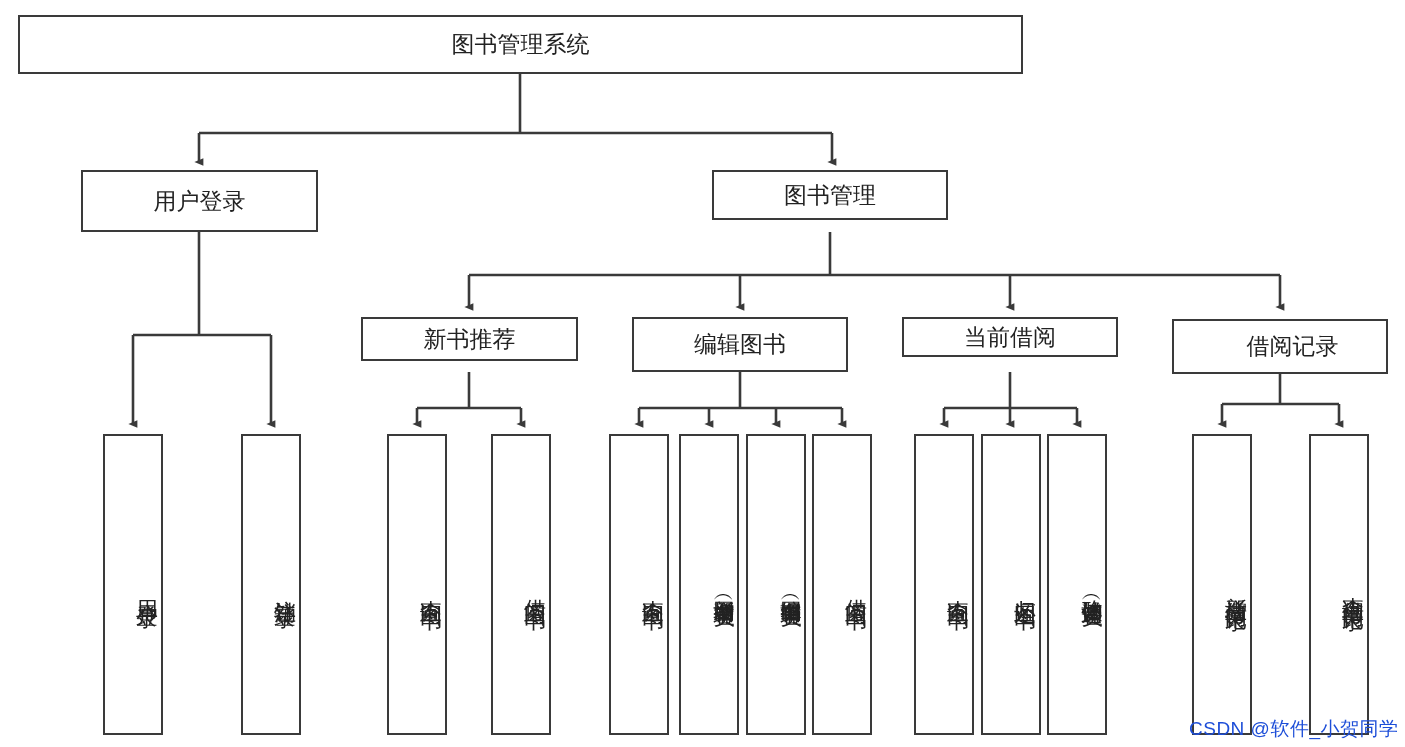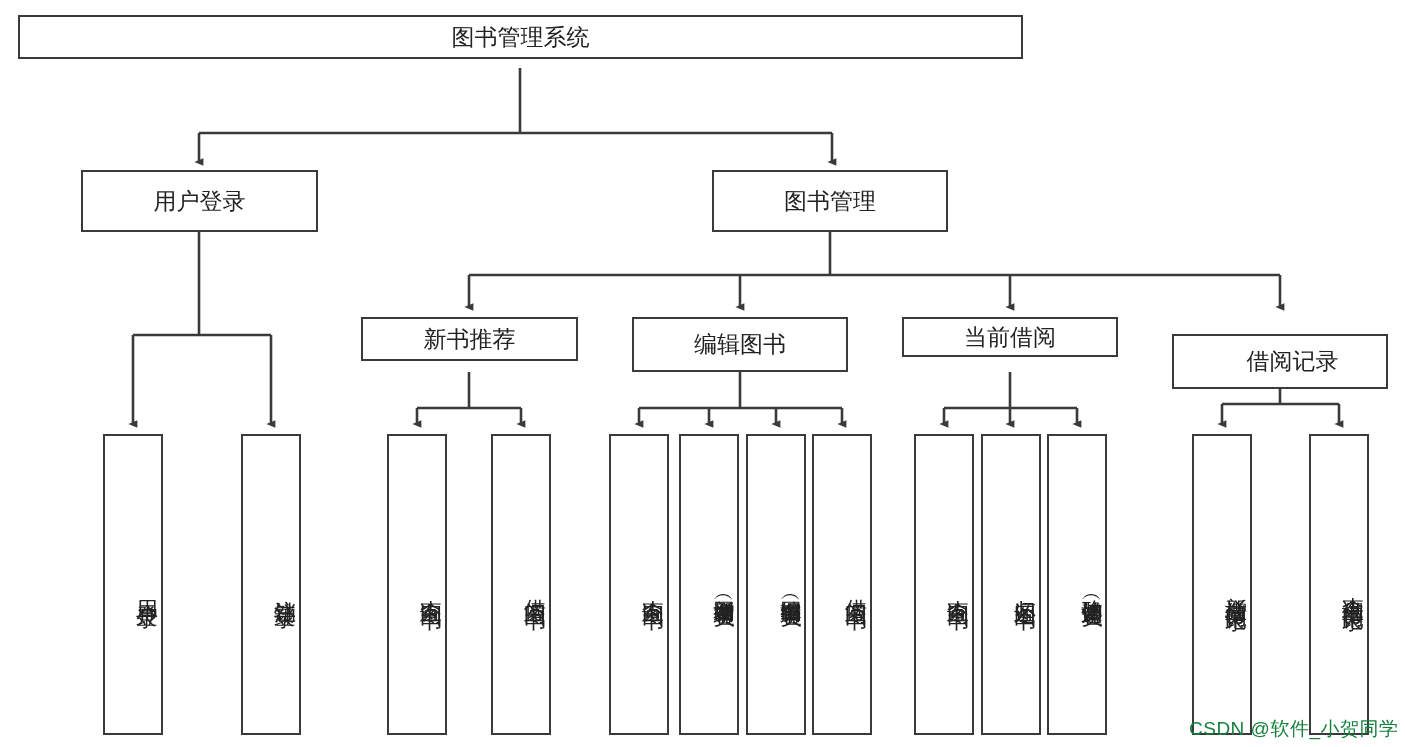--- a/index.html
+++ b/index.html
@@ -51,21 +51,21 @@
     align-items: flex-start;
     justify-content: center;
   }
   .node-v.tall {
     font-size: 21px;
     letter-spacing: 1px;
   }
   .watermark {
     position: absolute;
     font-size: 19px;
-    color: #15803d;
+    color: #1d4ed8;
     white-space: nowrap;
     letter-spacing: 0.5px;
   }
 </style>
 </head>
 <body>
 
 <div id="canvas">
 
   <svg id="wires" viewBox="0 0 1405 747" xmlns="http://www.w3.org/2000/svg">
@@ -112,41 +112,41 @@
       <path d="M1010,408 L1010,424" marker-end="url(#arrow)"></path>
       <path d="M1077,408 L1077,424" marker-end="url(#arrow)"></path>
 
       <path d="M1280,372 L1280,404"></path>
       <path d="M1222,404 L1339,404"></path>
       <path d="M1222,404 L1222,424" marker-end="url(#arrow)"></path>
       <path d="M1339,404 L1339,424" marker-end="url(#arrow)"></path>
     </g>
   </svg>
 
-  <div class="node node-root" style="left:18px; top:15px; width:1005px; height:44px;">
+  <div class="node node-root" style="left:18px; top:15px; width:1005px; height:59px;">
     <span>图书管理系统</span>
   </div>
 
   <div class="node node-h" style="left:81px; top:170px; width:237px; height:62px;">
     <span>用户登录</span>
   </div>
-  <div class="node node-h" style="left:712px; top:170px; width:236px; height:62px;text-align:right;">
+  <div class="node node-h" style="left:712px; top:170px; width:236px; height:50px;text-align:right;">
     <span>图书管理</span>
   </div>
 
   <div class="node node-h" style="left:361px; top:317px; width:217px; height:44px;">
     <span>新书推荐</span>
   </div>
   <div class="node node-h" style="left:632px; top:317px; width:216px; height:55px;">
     <span>编辑图书</span>
   </div>
   <div class="node node-h" style="left:902px; top:317px; width:216px; height:40px;">
     <span>当前借阅</span>
   </div>
-  <div class="node node-h" style="left:1172px; top:334px; width:216px; height:55px;padding-left:25px;">
+  <div class="node node-h" style="left:1172px; top:319px; width:216px; height:55px;padding-left:25px;">
     <span>借阅记录</span>
   </div>
 
   <div class="node node-v" style="left:103px; top:434px; width:60px; height:301px;">
     <span>用户登录</span>
   </div>
   <div class="node node-v" style="left:241px; top:434px; width:60px; height:301px;">
     <span>注销登录</span>
   </div>
 

